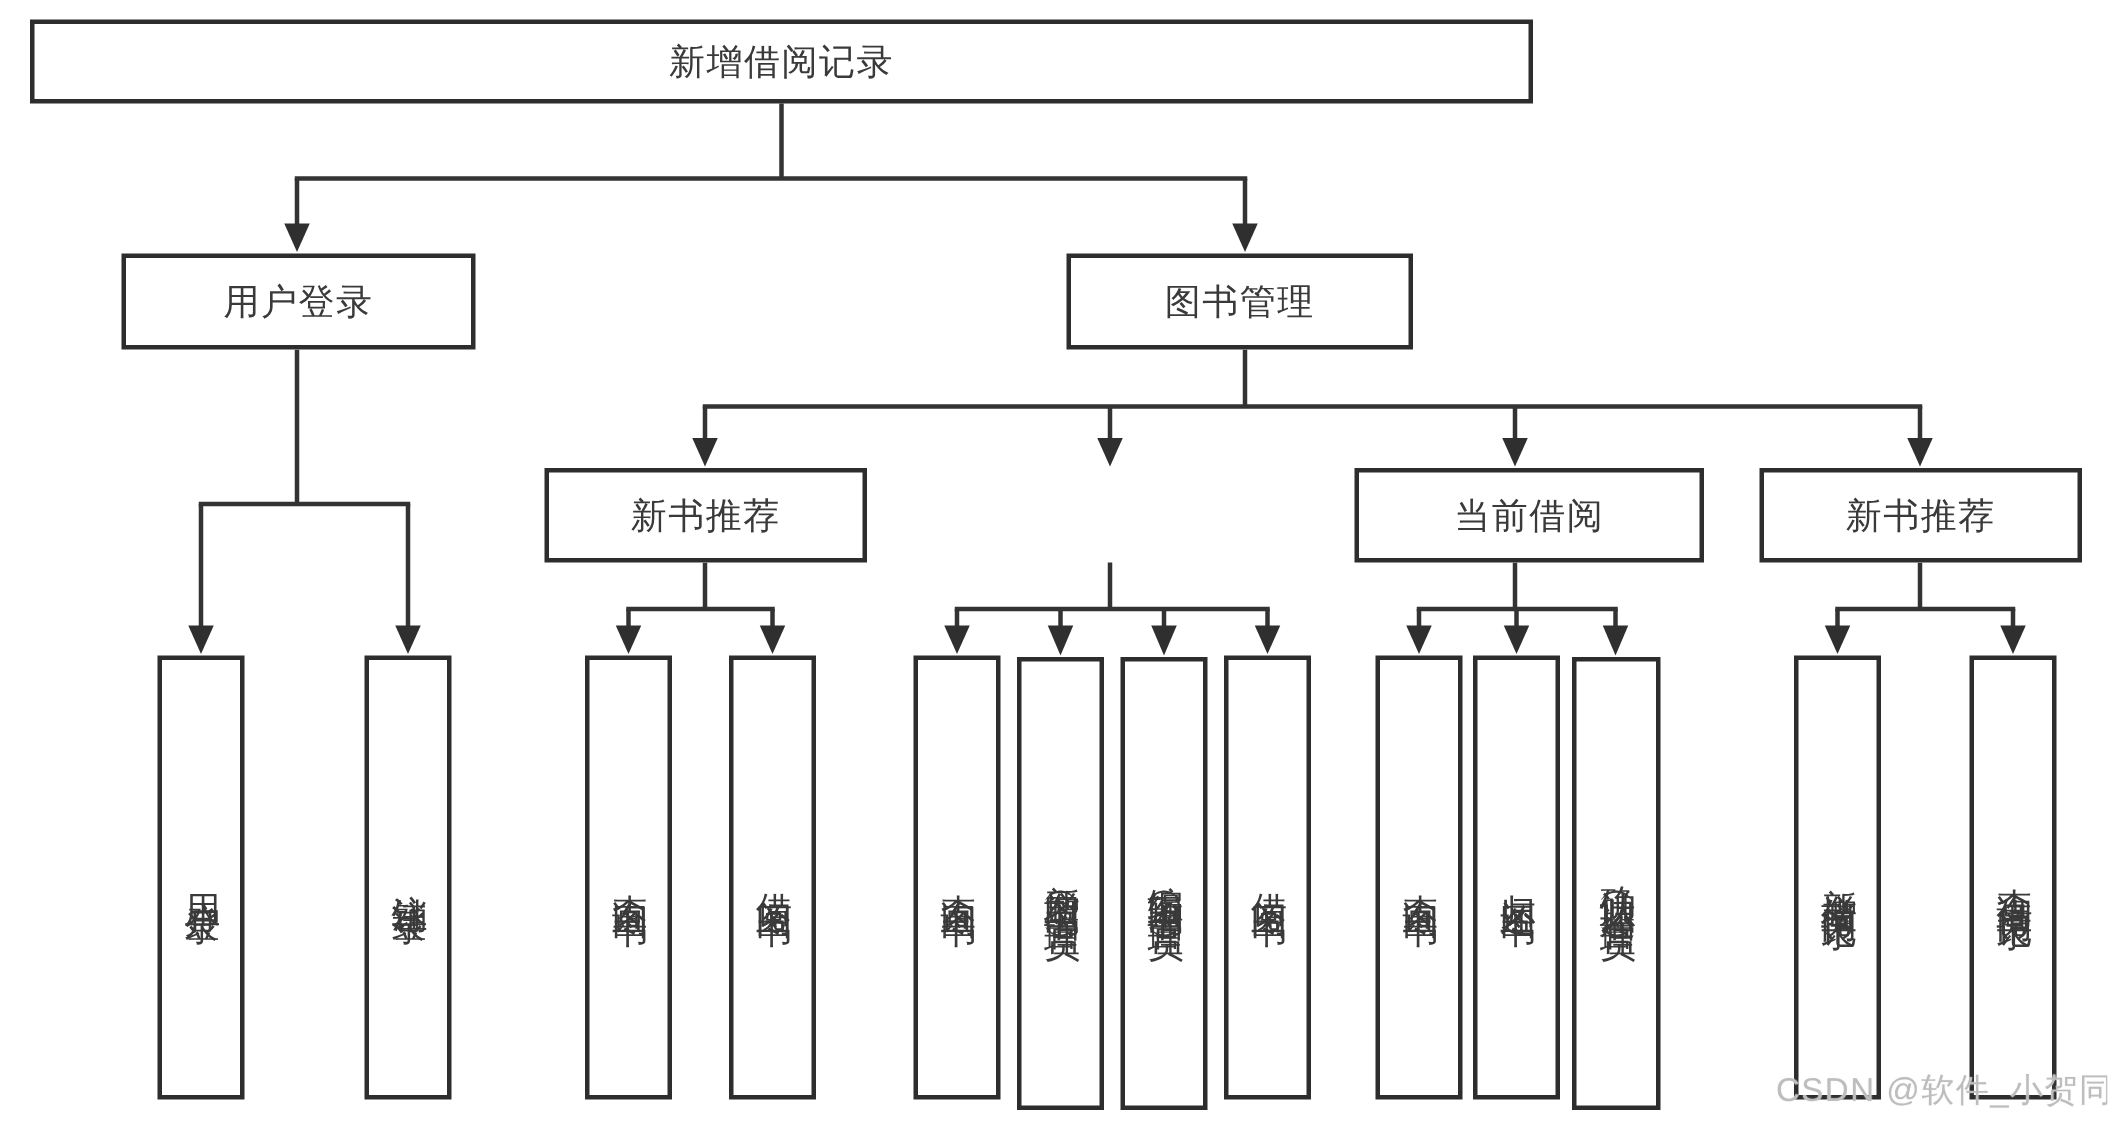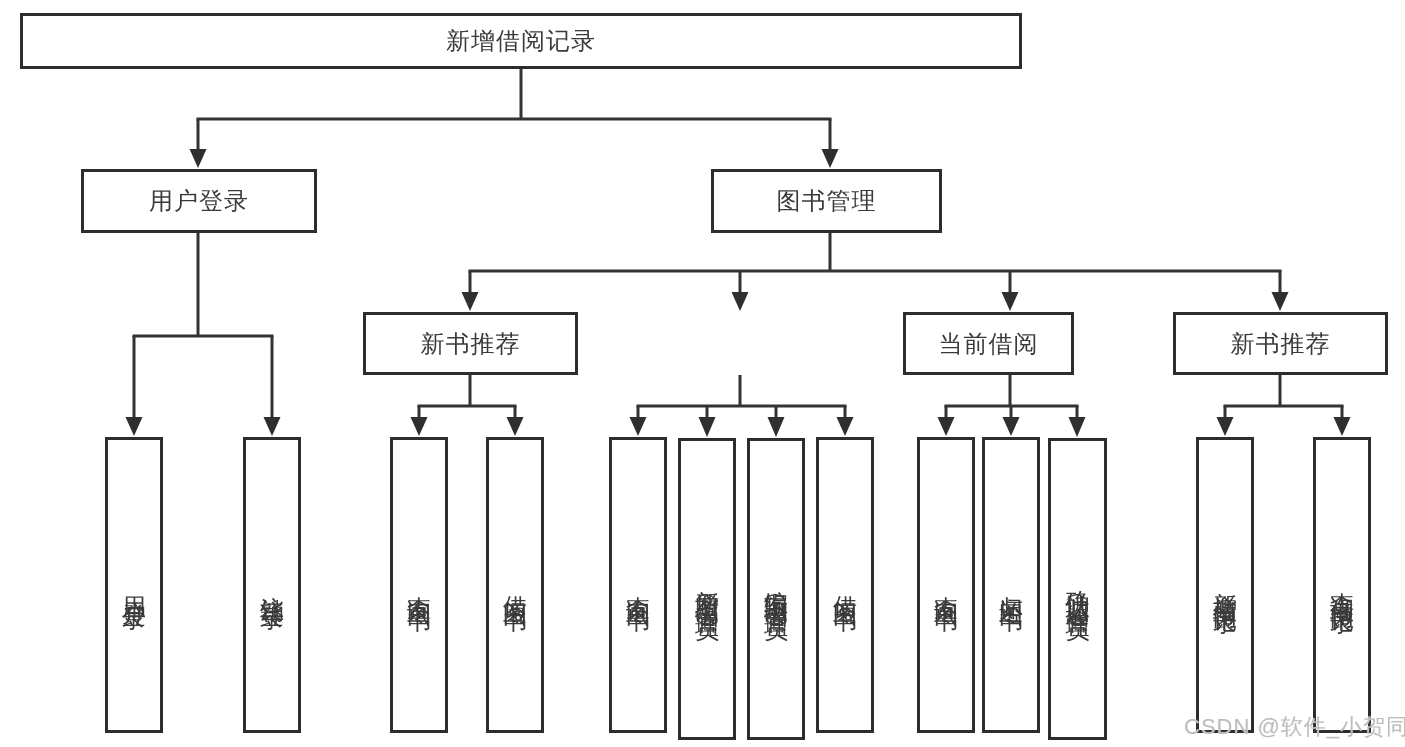--- a/index.html
+++ b/index.html
@@ -137,21 +137,21 @@
   <div class="node" style="left:81px; top:169px; width:236px; height:64px;">
     <span class="hlabel">用户登录</span>
   </div>
   <div class="node" style="left:711px; top:169px; width:231px; height:64px;">
     <span class="hlabel">图书管理</span>
   </div>
 
   <div class="node" style="left:363px; top:312px; width:215px; height:63px;">
     <span class="hlabel">新书推荐</span>
   </div>
-  <div class="node" style="left:903px; top:312px; width:171px; height:63px;">
+  <div class="node" style="left:903px; top:312px; width:233px; height:63px;">
     <span class="hlabel">当前借阅</span>
   </div>
   <div class="node" style="left:1173px; top:312px; width:215px; height:63px;">
     <span class="hlabel">新书推荐</span>
   </div>
 
   <div class="node" style="left:105px; top:437px; width:58px; height:296px;">
     <span class="vlabel">用户登录</span>
   </div>
   <div class="node" style="left:243px; top:437px; width:58px; height:296px;">

